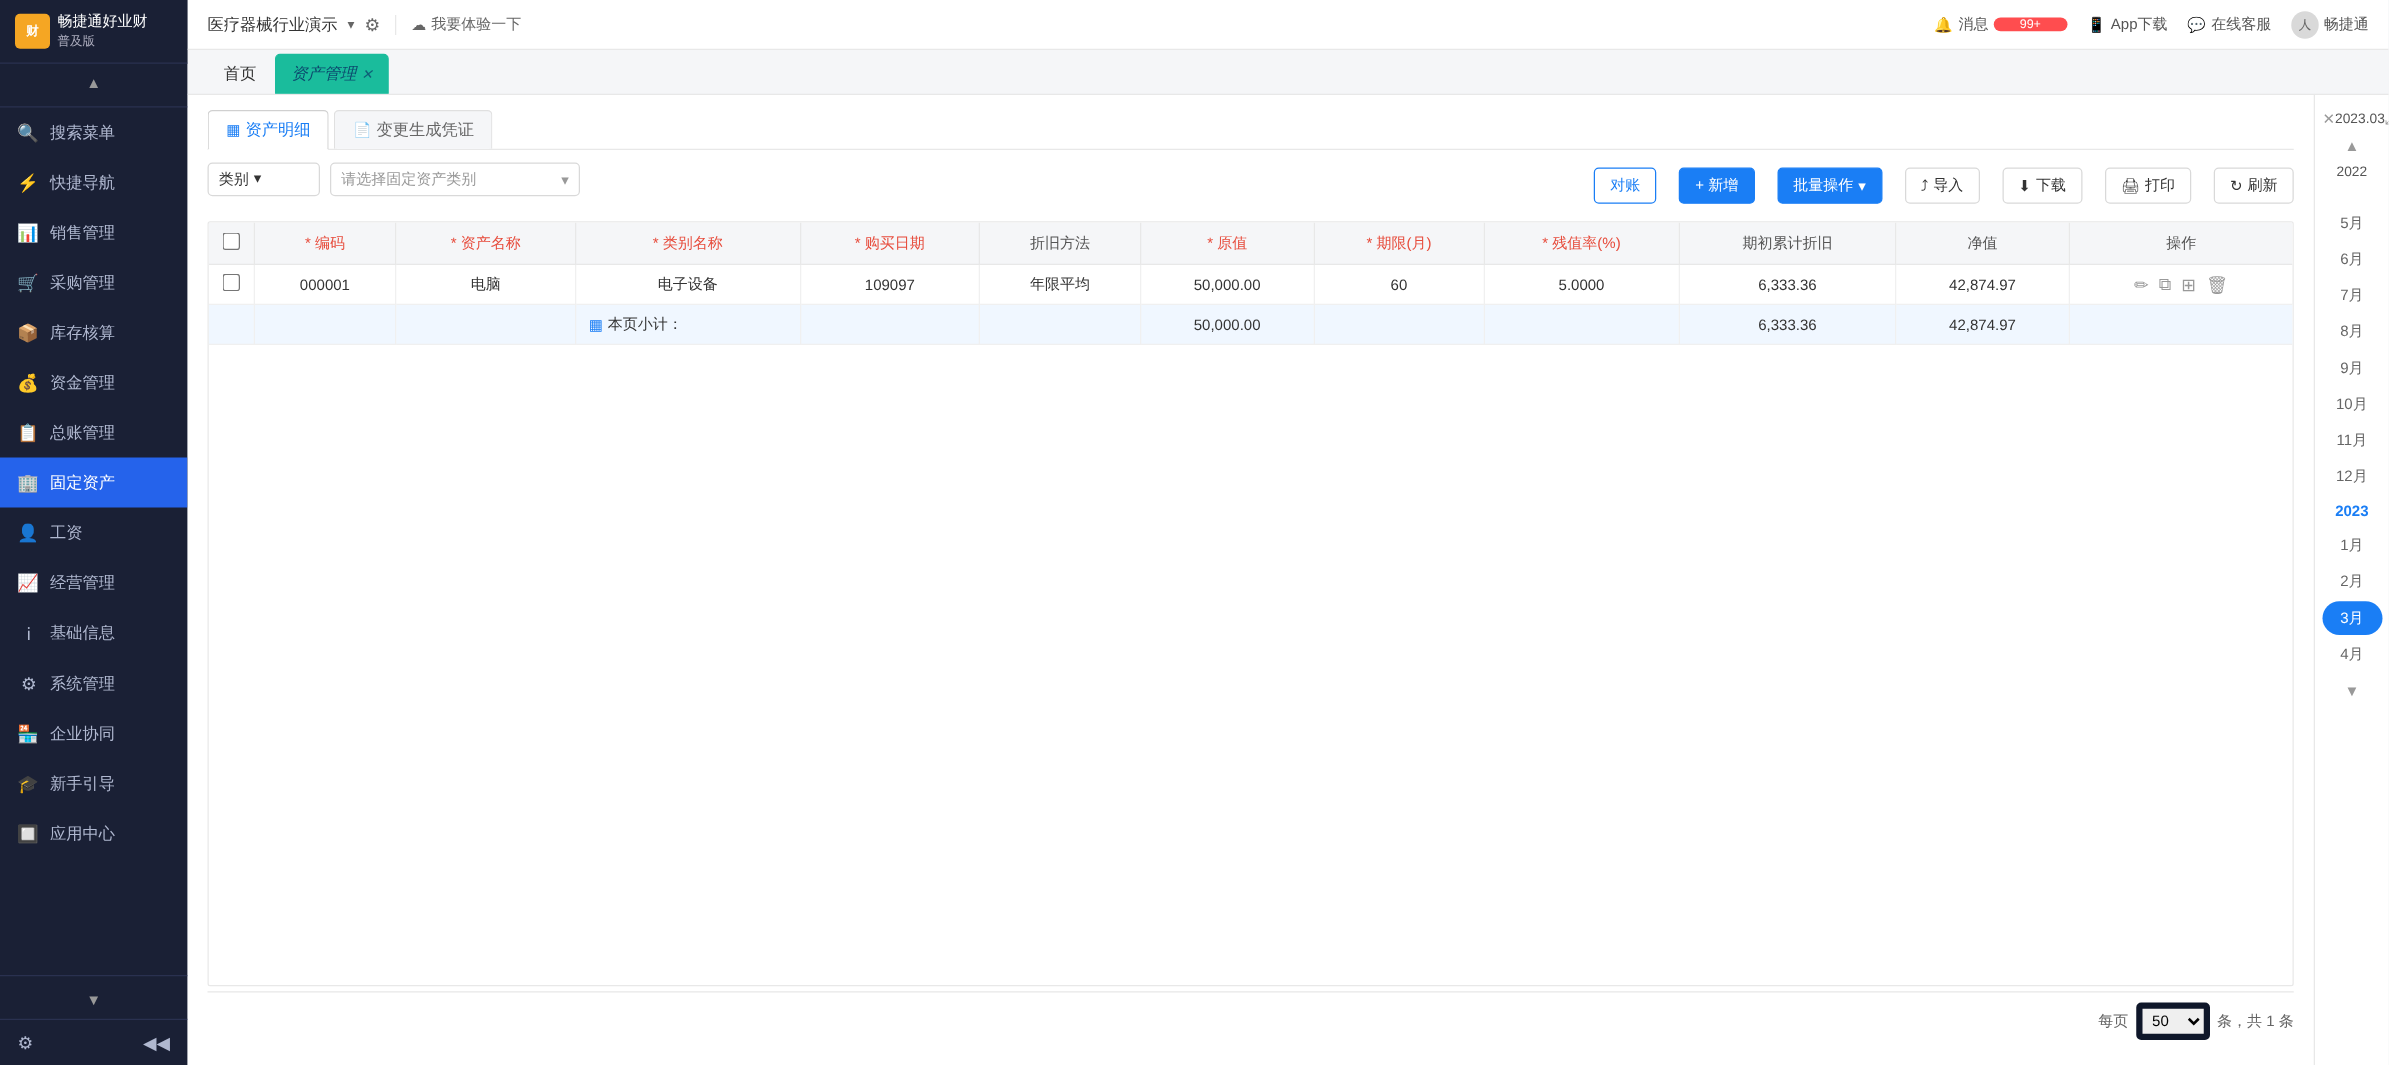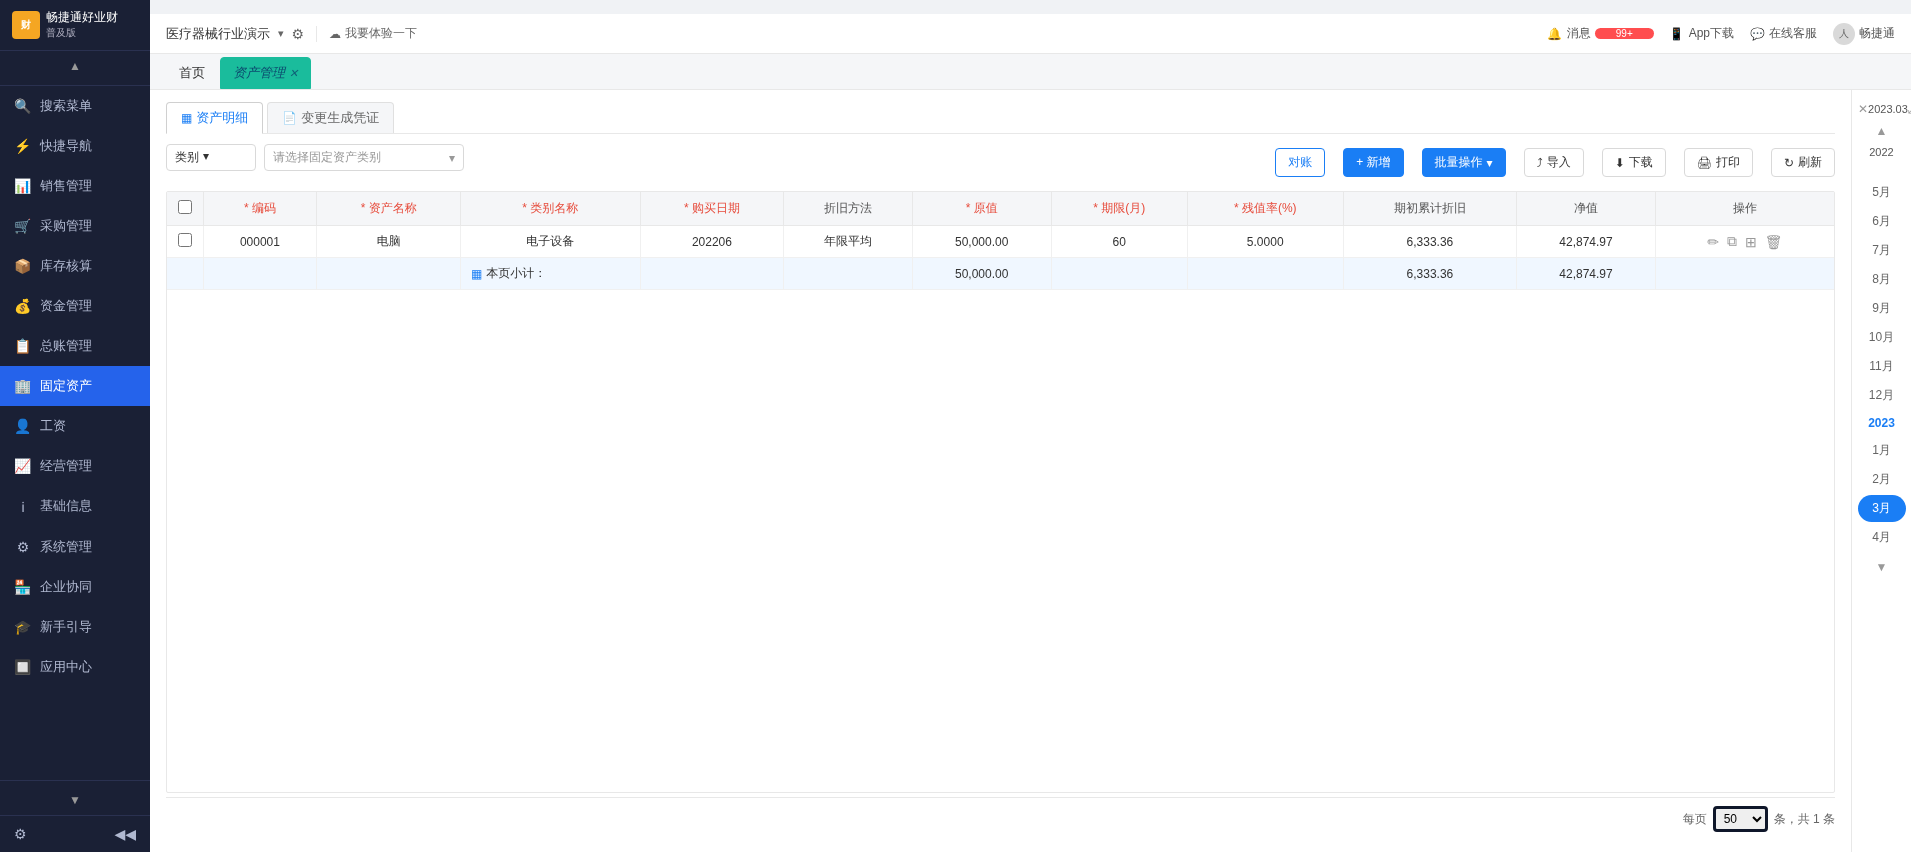--- a/index.html
+++ b/index.html
@@ -61,21 +61,20 @@
     }
 
     
     .topbar {
       background: white;
       border-bottom: 1px solid #e8e8e8;
       padding: 0 16px;
       height: 40px;
       display: flex; align-items: center; justify-content: space-between;
       flex-shrink: 0;
-      margin-top: 14px;
     }
     .topbar-left { display: flex; align-items: center; gap: 8px; }
     .topbar-title { font-size: 13px; color: #333; }
     .topbar-dropdown { color: #666; cursor: pointer; font-size: 11px; }
     .topbar-gear { color: #666; cursor: pointer; font-size: 14px; }
     .topbar-experience { display: flex; align-items: center; gap: 4px; color: #666; font-size: 12px; cursor: pointer; }
     .topbar-right { display: flex; align-items: center; gap: 16px; }
     .topbar-action { display: flex; align-items: center; gap: 4px; color: #555; font-size: 12px; cursor: pointer; }
     .badge { background: #ff4d4f; color: white; border-radius: 10px; padding: 0 21px; font-size: 10px; min-width: 18px; text-align: center; }
     .topbar-user { display: flex; align-items: center; gap: 4px; color: #555; font-size: 12px; cursor: pointer; }
@@ -252,21 +251,21 @@
     .pagination {
       padding: 8px 0;
       display: flex; align-items: center; gap: 6px;
       flex-shrink: 0;
       border-top: 1px solid #e8e8e8;
       margin-top: 4px;
       justify-content: flex-end;
     }
     .pagination-label { font-size: 12px; color: #666; }
     .pagination-select {
-      border: 3px solid #0f172a; border-radius: 4px;
+      border: 5px solid #0f172a; border-radius: 4px;
       padding: 2px 4px; font-size: 12px;
       cursor: pointer;
     }
 
     
     .right-panel {
       width: 60px;
       background: white;
       border-left: 1px solid #e8e8e8;
       display: flex;
@@ -517,21 +516,21 @@
             </tr>
           </thead>
           <tbody>
             <tr>
               <td>
                 <input type="checkbox" class="checkbox" style="">
               </td>
               <td>000001</td>
               <td>电脑</td>
               <td>电子设备</td>
-              <td>202206</td>
+              <td>109097</td>
               <td>年限平均</td>
               <td>50,000.00</td>
               <td>60</td>
               <td>5.0000</td>
               <td>6,333.36</td>
               <td>42,874.97</td>
               <td>
                 <div class="row-actions">
                   <span class="row-action" title="编辑">✏</span>
                   <span class="row-action" title="复制">⧉</span>

